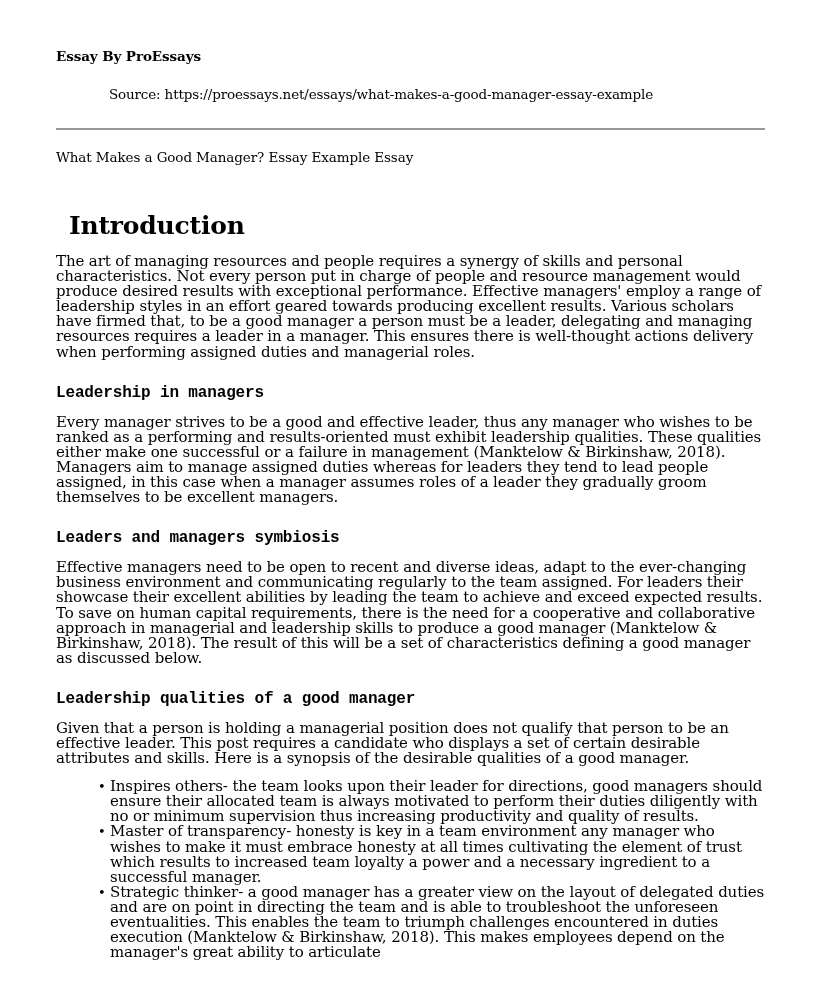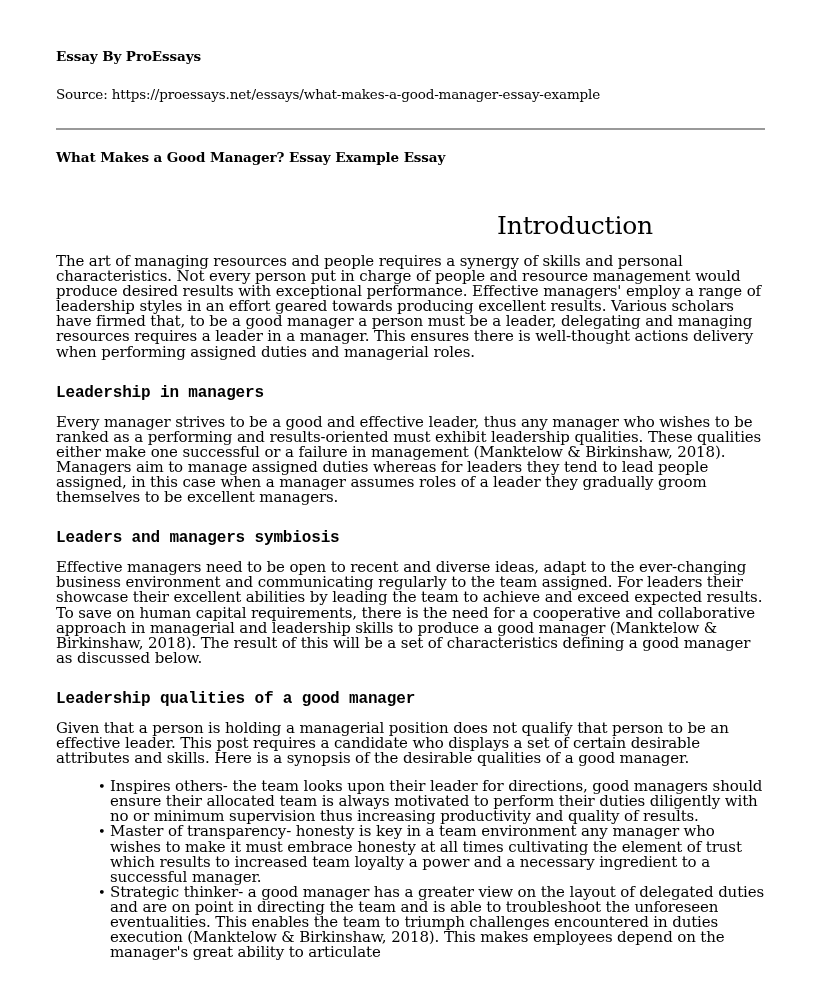--- a/index.html
+++ b/index.html
@@ -33,46 +33,46 @@
     padding: 0;
   }
   .source-line {
     font-size: 13.5px;
     font-weight: normal;
     line-height: 20px;
     letter-spacing: -0.15px;
     margin: 18px 0 0 0;
     padding: 0;
     word-break: break-all;
+    text-align: right;
   }
   .divider {
     margin: 24px 0 0 0;
     height: 2px;
     background: #999999;
     border: 0;
     width: 709px;
   }
   .essay-title {
     font-size: 13.5px;
-    font-weight: bold;
+    font-weight: normal;
     line-height: 20px;
     letter-spacing: -0.1px;
     margin: 17px 0 0 0;
     padding: 0;
   }
 
   
   .h1 {
     font-size: 25px;
-    font-weight: normal;
+    font-weight: bold;
     line-height: 30px;
     letter-spacing: -0.2px;
-    margin: 44px 0 0 0;
+    margin: 44px 0 0 13px;
     padding: 0;
-    text-align: right;
   }
   .h2 {
     font-size: 16px;
     font-weight: bold;
     line-height: 22px;
     letter-spacing: -0.15px;
     margin: 22px 0 0 0;
     padding: 0;
     font-family: Liberation Mono, monospace;
   }

